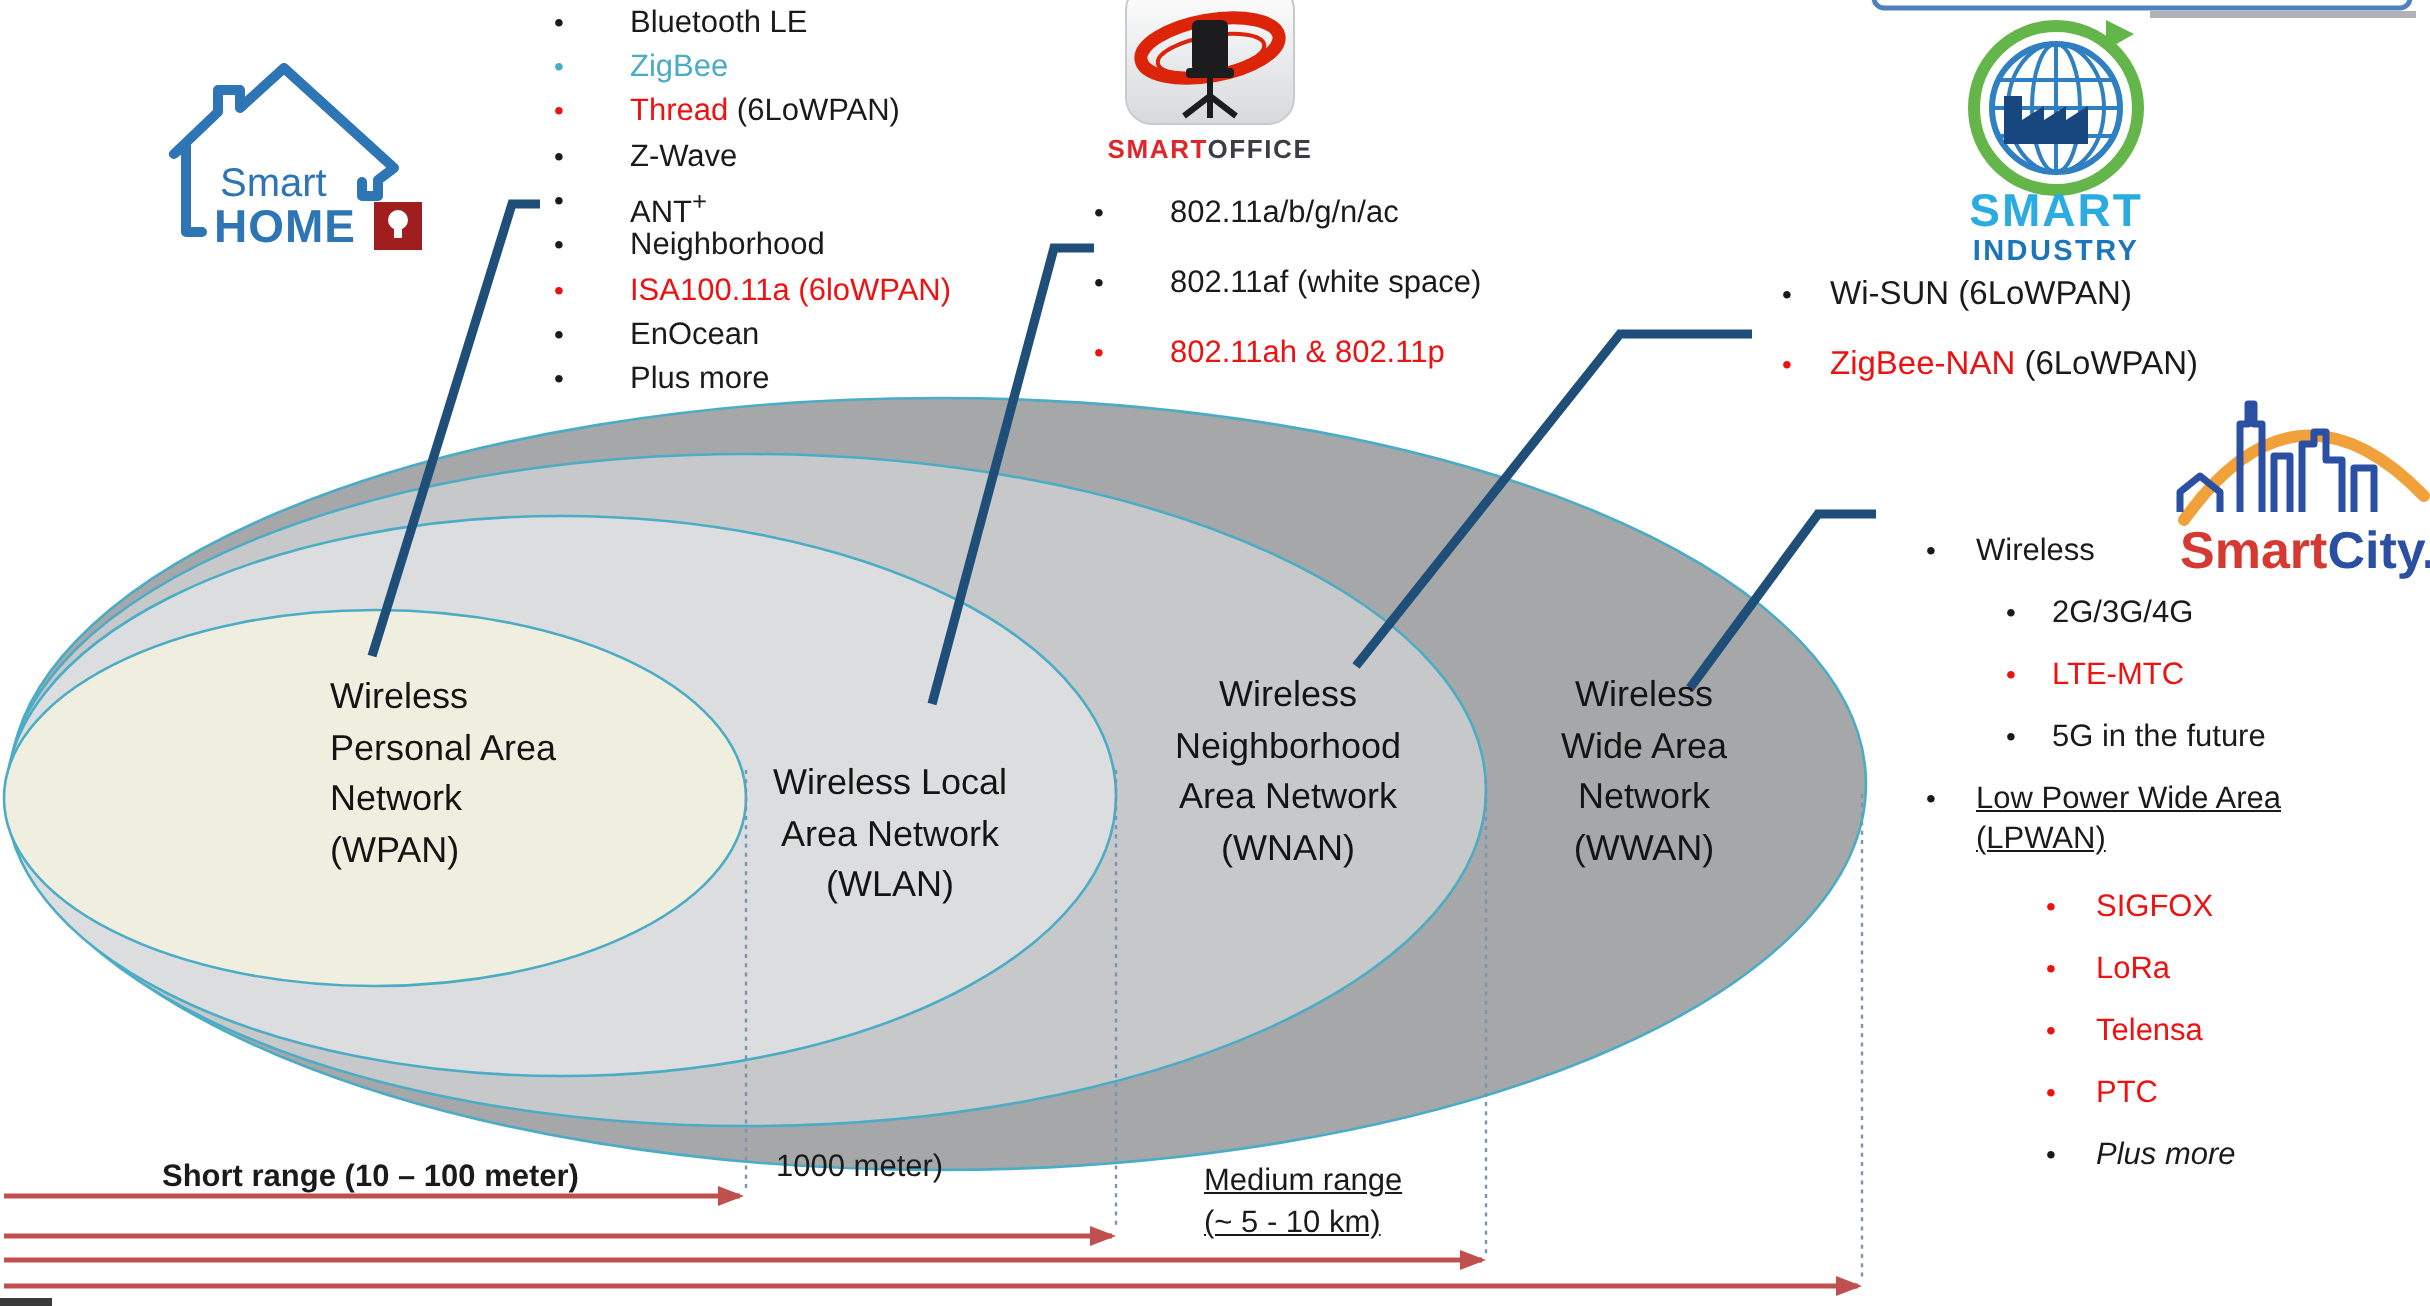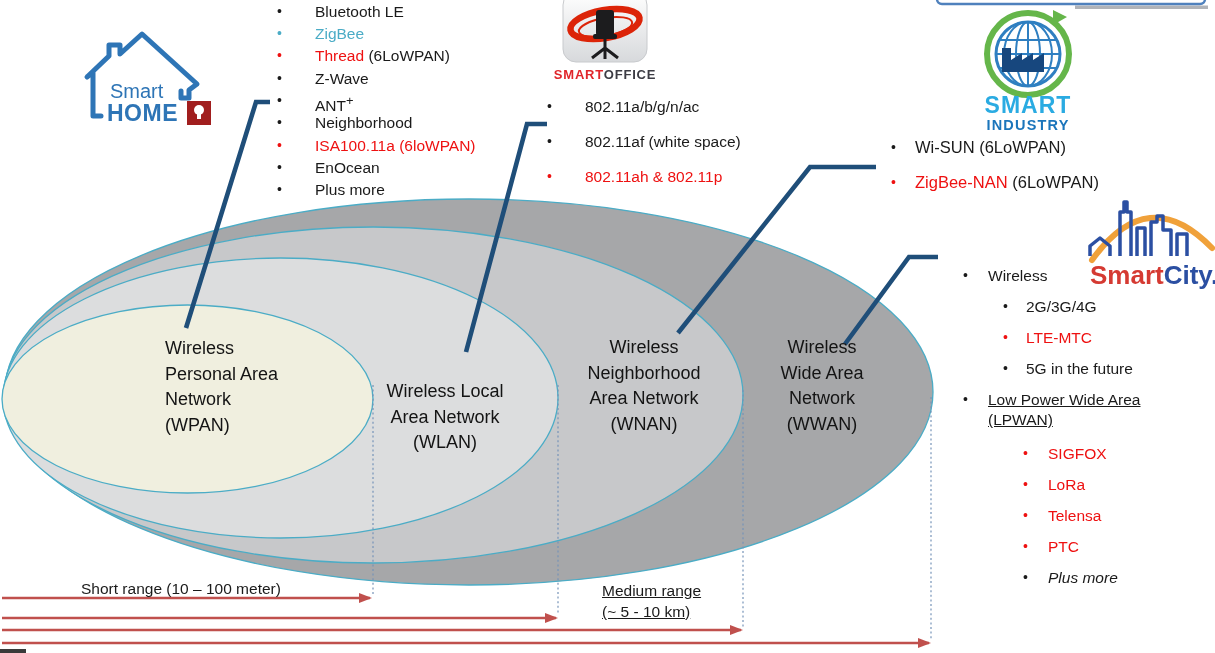--- a/index.html
+++ b/index.html
@@ -166,23 +166,24 @@
 (WLAN)</div>
   <div class="elabel center" style="left:564px;top:335px;width:160px;">Wireless
 Neighborhood
 Area Network
 (WNAN)</div>
   <div class="elabel center" style="left:742px;top:335px;width:160px;">Wireless
 Wide Area
 Network
 (WWAN)</div>
 
-  <div class="range" style="left:81px;top:578px;">
+  <div class="range" style="left:81px;top:578px;font-weight:bold;">
       <span>Short range (10 – 100 meter)</span>
     </div>
   <div class="range" style="left:388px;top:572px;line-height:23px;">
+      <span>1000 meter)</span>
     </div>
   <div class="range" style="left:602px;top:580px;line-height:21px;text-decoration:underline;">
       <span>Medium range</span>
       <span>(~ 5 - 10 km)</span>
     </div>
 
 </div>
 
 </body></html>

